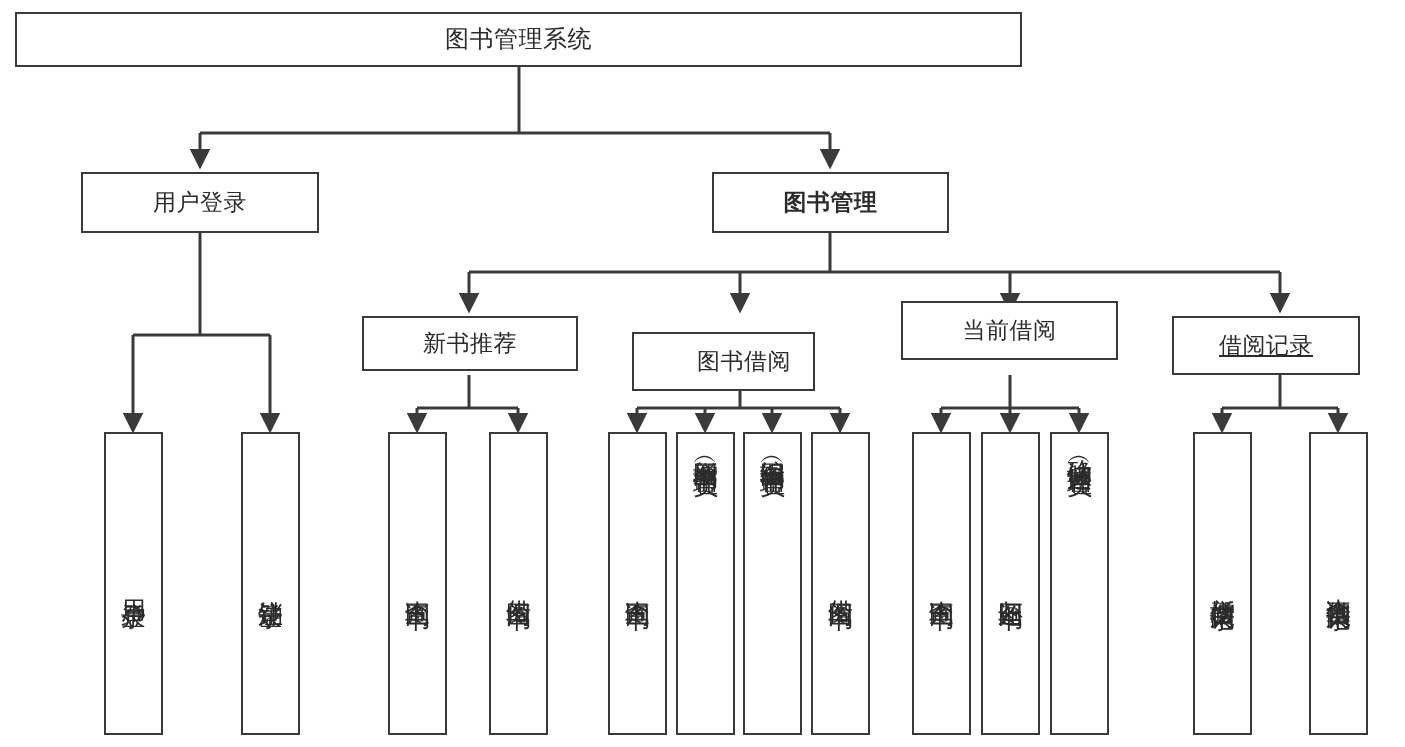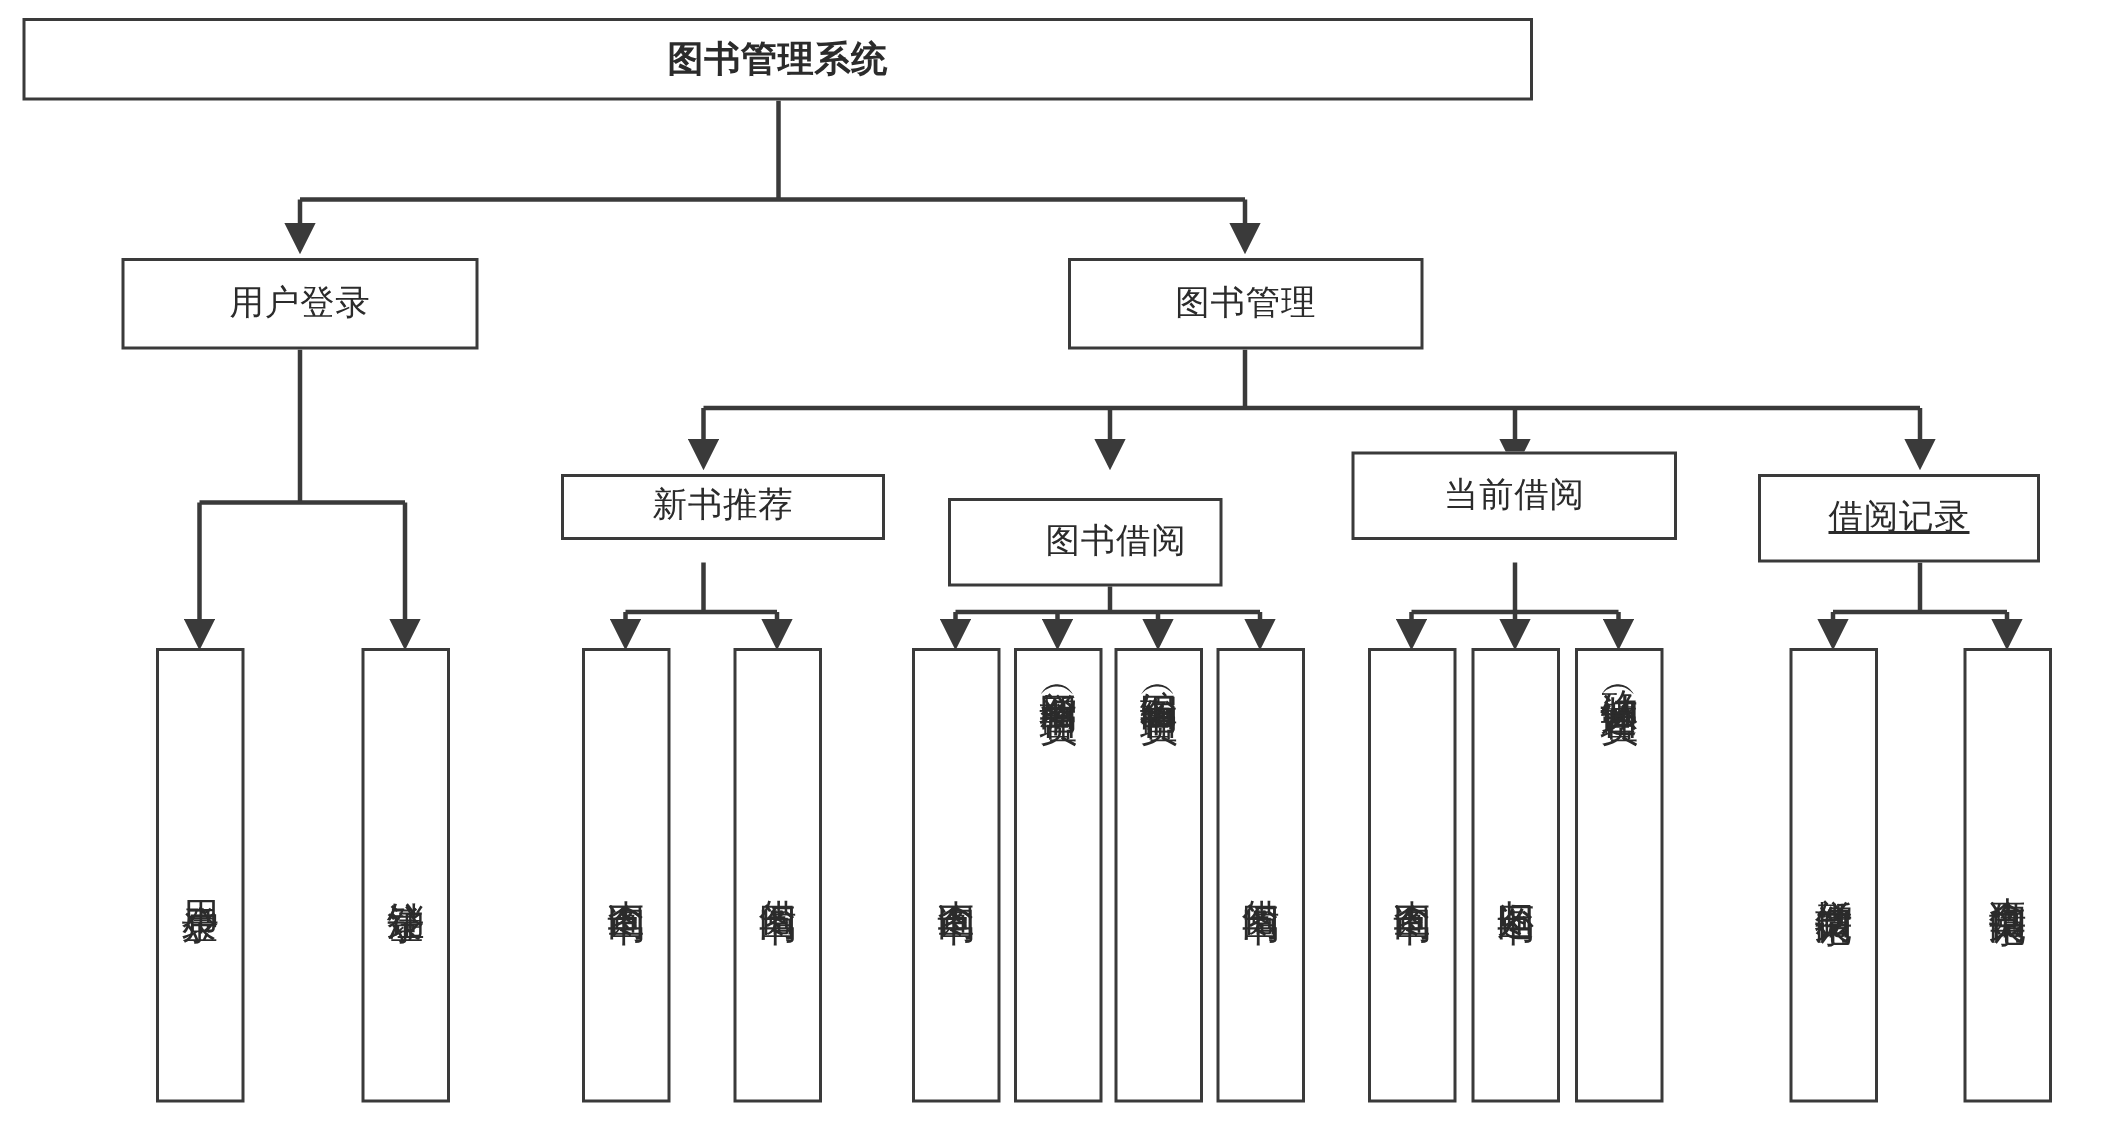--- a/index.html
+++ b/index.html
@@ -42,21 +42,20 @@
     line-height: 1.18;
     letter-spacing: 0.5px;
     white-space: nowrap;
   }
   
   .node.horiz .label {
     font-size: 23px;
   }
   .node.root .label {
     font-size: 24px;
-    font-weight: bold;
   }
   
   .node.vert {
     align-items: flex-start;
     justify-content: center;
     padding-top: 6px;
   }
   .node.vert .label {
     writing-mode: vertical-rl;
     text-orientation: upright;
@@ -133,25 +132,25 @@
     </g>
   </svg>
 
   <div class="node horiz root" style="left:15px; top:12px; width:1007px; height:55px;">
     <span class="label">图书管理系统</span>
   </div>
 
   <div class="node horiz" style="left:81px; top:172px; width:238px; height:61px;">
     <span class="label">用户登录</span>
   </div>
-  <div class="node horiz" style="left:712px; top:172px; width:237px; height:61px;">
+  <div class="node horiz" style="left:712px; top:172px; width:237px; height:61px;font-weight:bold;">
     <span class="label">图书管理</span>
   </div>
 
-  <div class="node horiz" style="left:362px; top:316px; width:216px; height:44px;margin-left:12px;">
+  <div class="node horiz" style="left:362px; top:316px; width:216px; height:55px;">
     <span class="label">新书推荐</span>
   </div>
   <div class="node horiz" style="left:632px; top:332px; width:183px; height:59px;padding-left:41px;">
     <span class="label">图书借阅</span>
   </div>
   <div class="node horiz" style="left:901px; top:301px; width:217px; height:59px;">
     <span class="label">当前借阅</span>
   </div>
   <div class="node horiz" style="left:1172px; top:316px; width:188px; height:59px;text-decoration:underline;">
     <span class="label">借阅记录</span>

